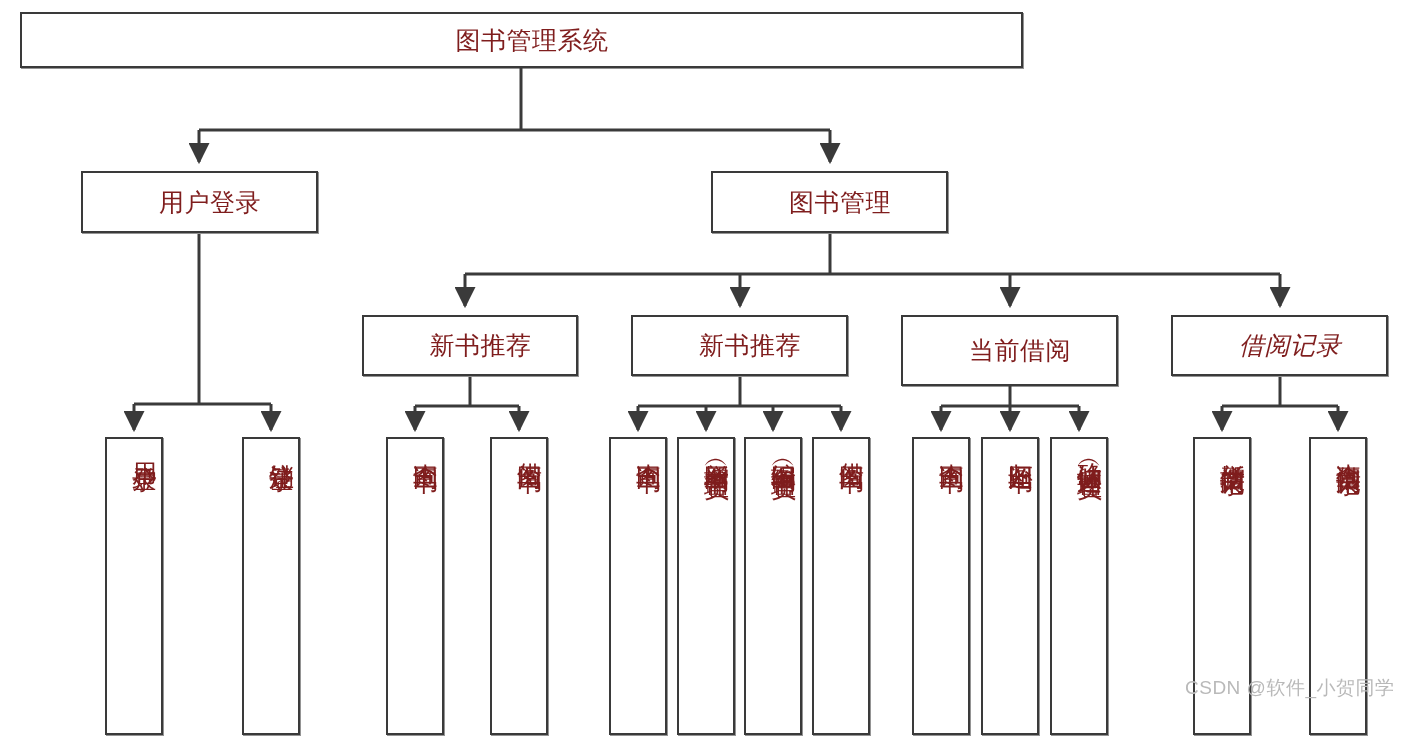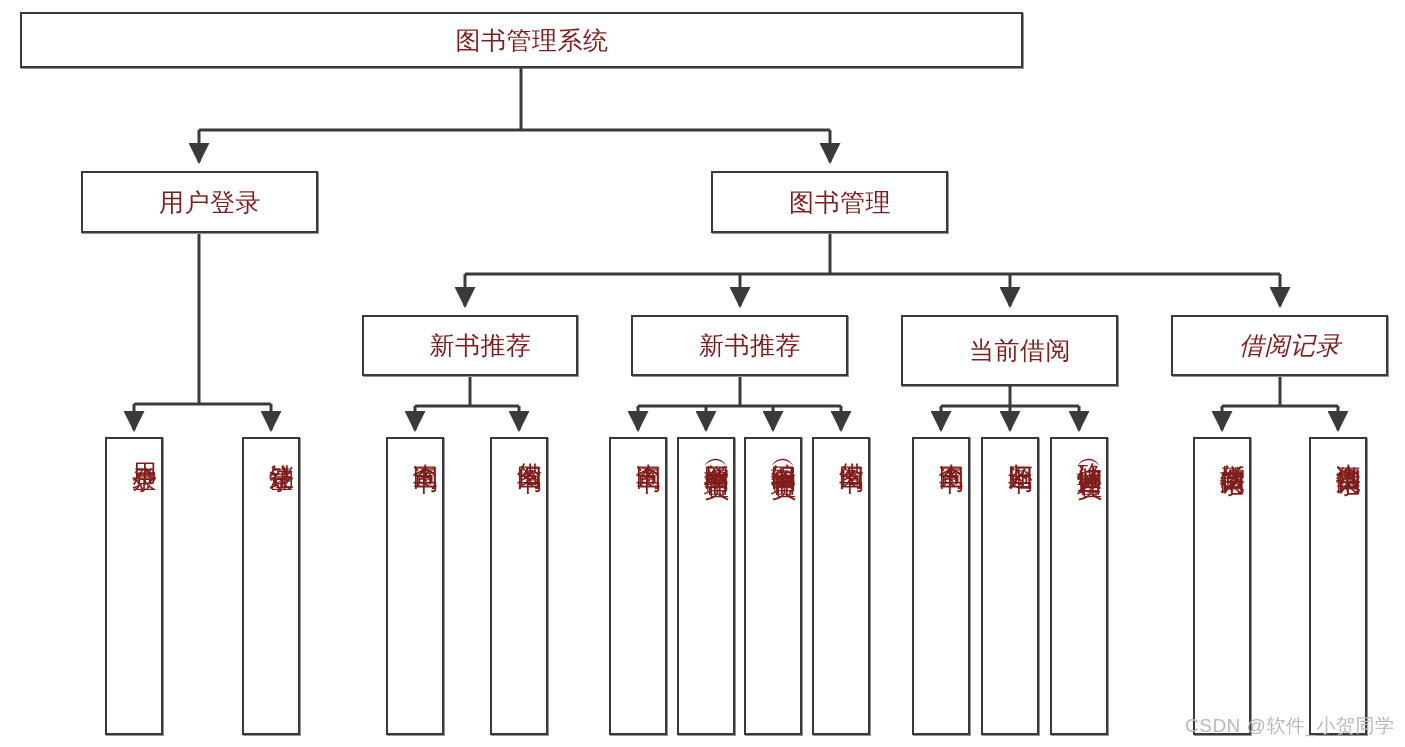--- a/index.html
+++ b/index.html
@@ -63,21 +63,21 @@
     writing-mode: vertical-rl;
     text-orientation: upright;
     font-size: 25px;
     letter-spacing: 2px;
     line-height: 1;
     white-space: nowrap;
   }
   .watermark {
     position: absolute;
     left: 1185px;
-    top: 713px;
+    top: 675px;
     font-size: 19px;
     color: #b9b9b9;
     white-space: nowrap;
     z-index: 3;
     letter-spacing: 0.5px;
   }
 </style>
 </head>
 <body>
 

